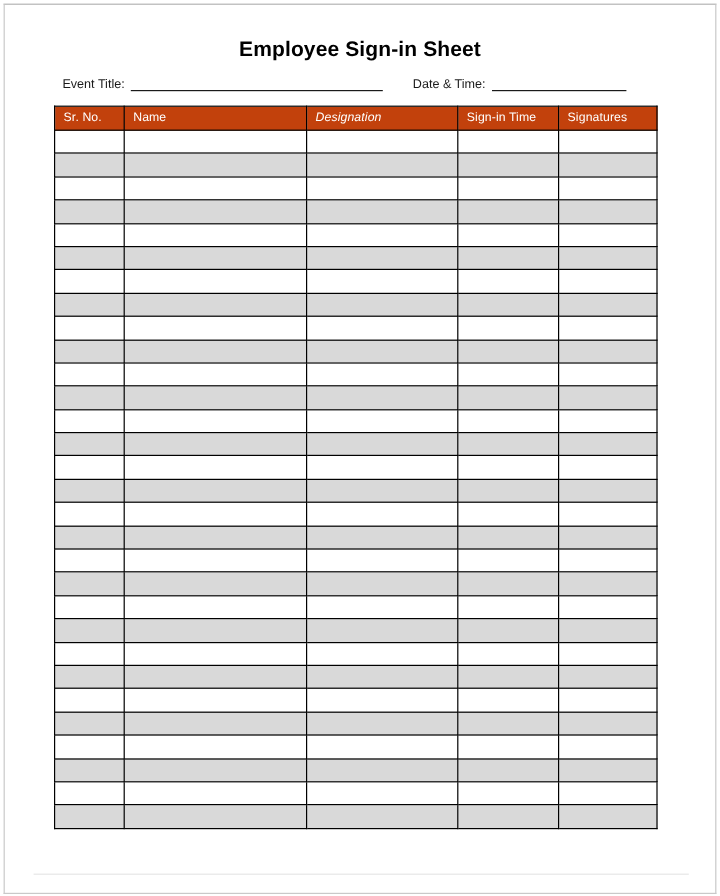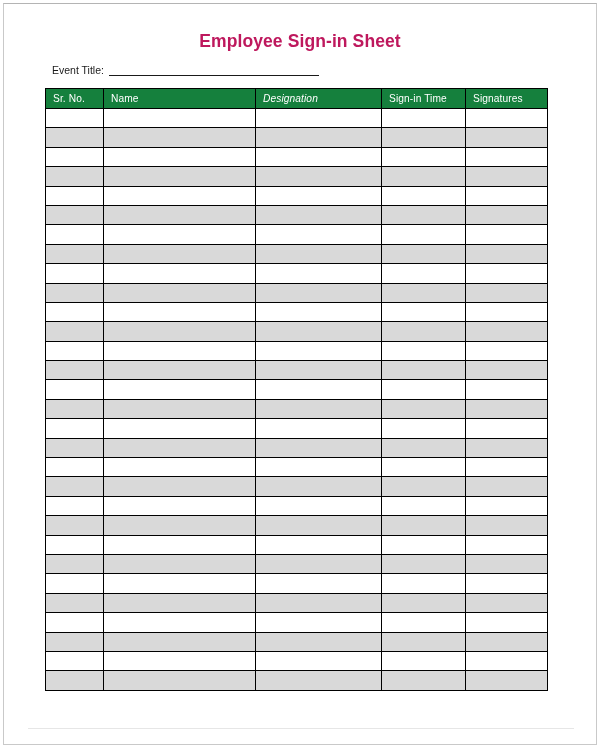--- a/index.html
+++ b/index.html
@@ -48,21 +48,21 @@
 
   
   .doc-title {
     position: absolute;
     left: 0;
     top: 31px;
     width: 600px;
     text-align: center;
     font-size: 17.5px;
     font-weight: bold;
-    color: #be185d;
+    color: #000000;
     letter-spacing: 0.1px;
   }
 
   
   .form-row {
     position: absolute;
     left: 45px;
     top: 64px;
     width: 500px;
     height: 18px;
@@ -99,21 +99,21 @@
     font-size: 10px;
   }
   .sheet-table th,
   .sheet-table td {
     border: 1.4px solid #000000;
     padding: 0;
     height: 19.4px;
     box-sizing: border-box;
   }
   .sheet-table thead th {
-    background: #15803d;
+    background: #c2410c;
     color: #ffffff;
     font-size: 10.2px;
     font-weight: normal;
     text-align: left;
     height: 20px;
     border-color: #000000;
     padding-left: 7px;
     letter-spacing: 0.1px;
   }
   .sheet-table tbody tr.row-shaded td {
@@ -139,20 +139,24 @@
 
   <div class="doc-title">Employee Sign-in Sheet</div>
 
   <div class="form-row">
 
     <div class="field field-event">
       <span class="field-label">Event Title:</span>
       <span class="field-line"></span>
     </div>
 
+    <div class="field field-date">
+      <span class="field-label">Date &amp; Time:</span>
+      <span class="field-line"></span>
+    </div>
 
   </div>
 
   <table class="sheet-table">
     <thead>
       <tr id="header-row">
           <th class="col-sr">Sr. No.</th>
           <th class="col-name">Name</th>
           <th class="col-desg">Designation</th>
           <th class="col-time">Sign-in Time</th>

